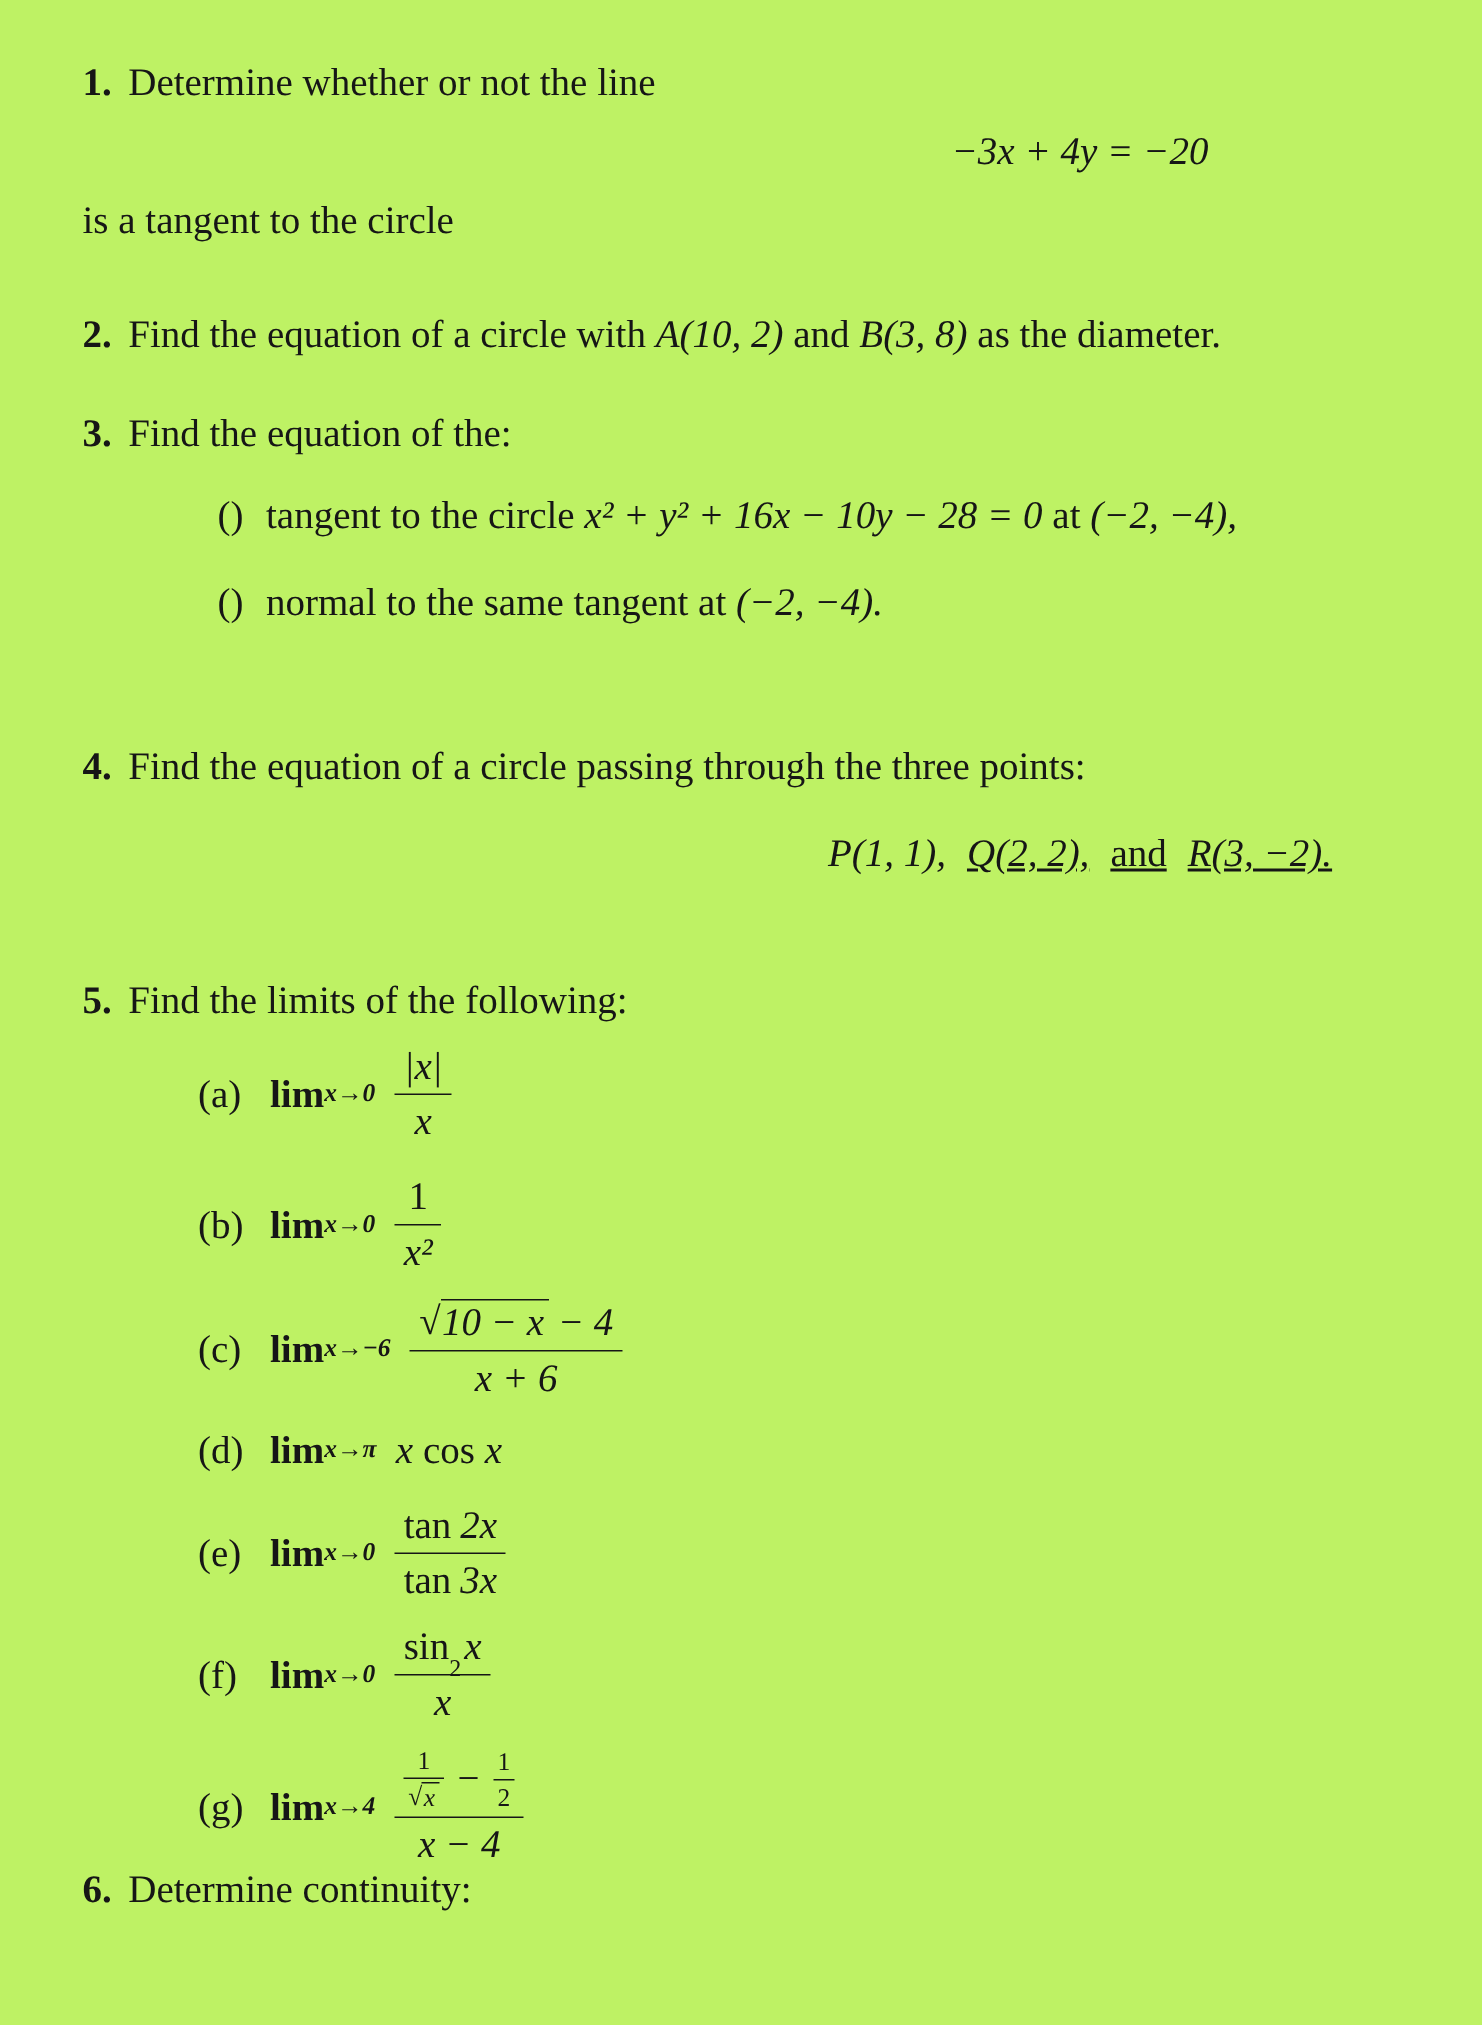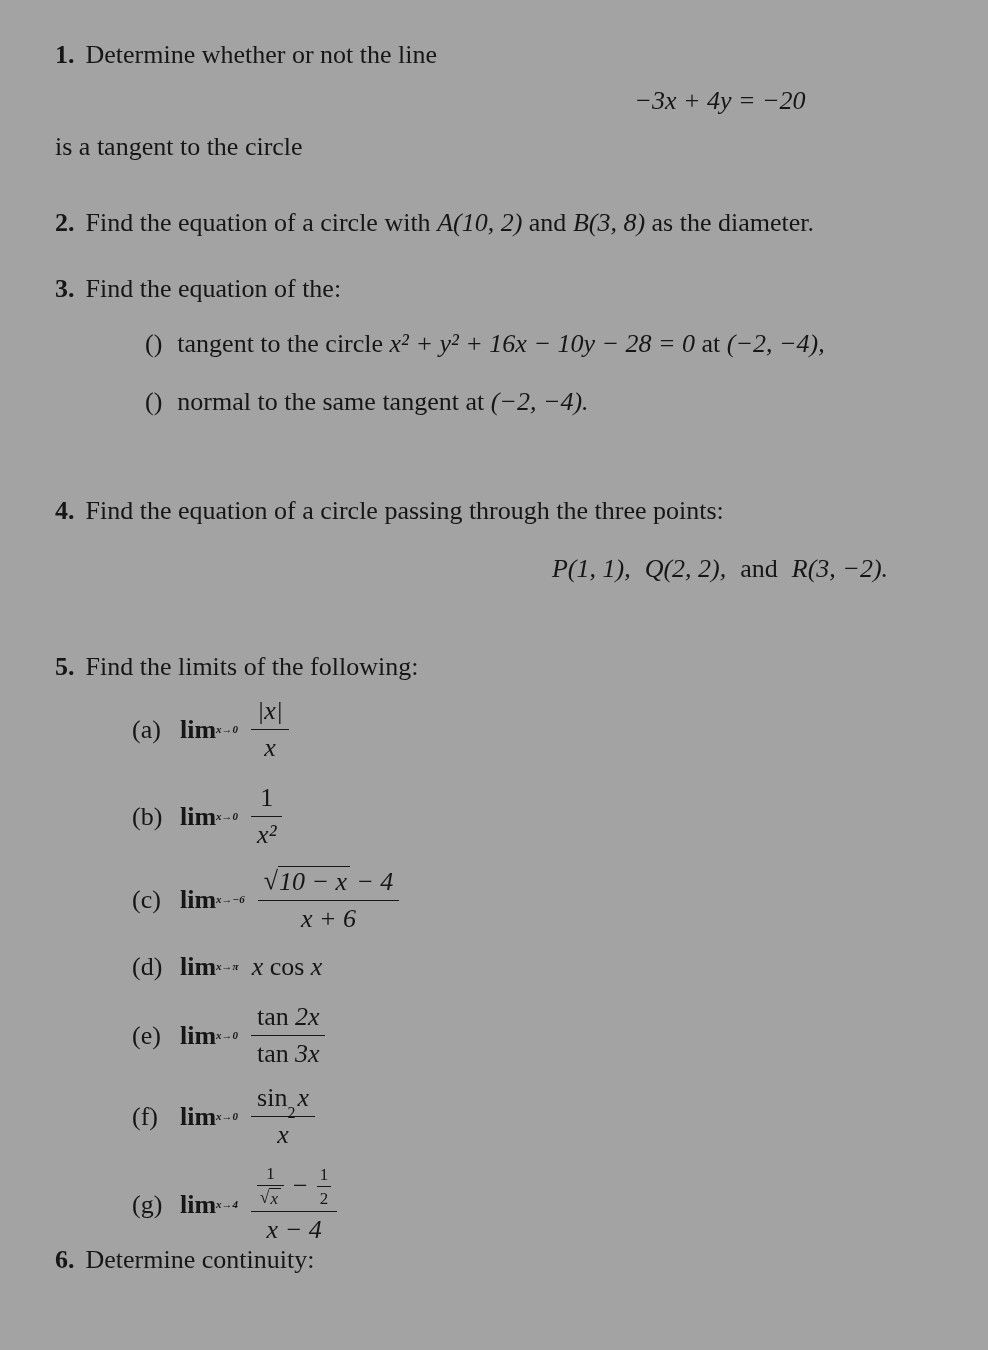--- a/index.html
+++ b/index.html
@@ -1,47 +1,47 @@
 <!DOCTYPE html>
 <html><head>
 <meta charset="utf-8">
 <style>
   html, body { margin: 0; padding: 0; background: #ffffff; }
   .page {
     position: relative;
     width: 988px;
     height: 1350px;
     overflow: hidden;
-    background: #a3a3a3;
+    background: #bef264;
     color: #161616;
     font-family: "Liberation Serif", "DejaVu Serif", serif;
     font-size: 26px;
     box-sizing: border-box;
     padding: 40px 13px 0 55px;
   }
   .line { line-height: 30px; }
   .pnum { font-weight: bold; margin-right: 11px; }
   .math { font-style: italic; }
   .rm { font-style: normal; }
 
   
   .disp { text-align: center; padding-left: 410px; line-height: 34px; margin-top: 0; }
-  .qgap { margin-left: 14px; }
+  .qgap { margin-left: 14px; text-decoration: underline; }
 
   
   .subitem { margin-left: 90px; line-height: 32px; }
   .sublabel { margin-right: 15px; font-style: normal; }
 
   
   .part { display: flex; align-items: center; margin-left: 77px; }
   .part.baseline { align-items: baseline; }
   .plabel { width: 48px; flex: none; font-style: normal; }
   .limblk { display: inline-flex; flex-direction: row; align-items: center; margin-right: 13px; flex: none; font-weight: bold; }
   .limword { font-style: normal; line-height: 28px; }
-  .limsub { font-size: 11px; line-height: 18px; margin-top: -2px; }
+  .limsub { font-size: 17px; line-height: 18px; margin-top: -2px; }
 
   .frac { display: inline-flex; flex-direction: column; align-items: center; text-align: center; }
   .fbar { align-self: stretch; height: 0; border-top: 1.6px solid currentColor; }
   .fnum { padding: 0 6px 3px; line-height: 30px; display: inline-flex; align-items: flex-end; justify-content: center; }
   .fden { padding: 3px 6px 0; line-height: 30px; }
   .frac.small { font-size: 17px; }
   .frac.small .fnum { padding: 0 3px 2px; line-height: 19px; }
   .frac.small .fden { padding: 2px 3px 0; line-height: 19px; }
 
   .sqrt { display: inline-flex; align-items: flex-start; }

